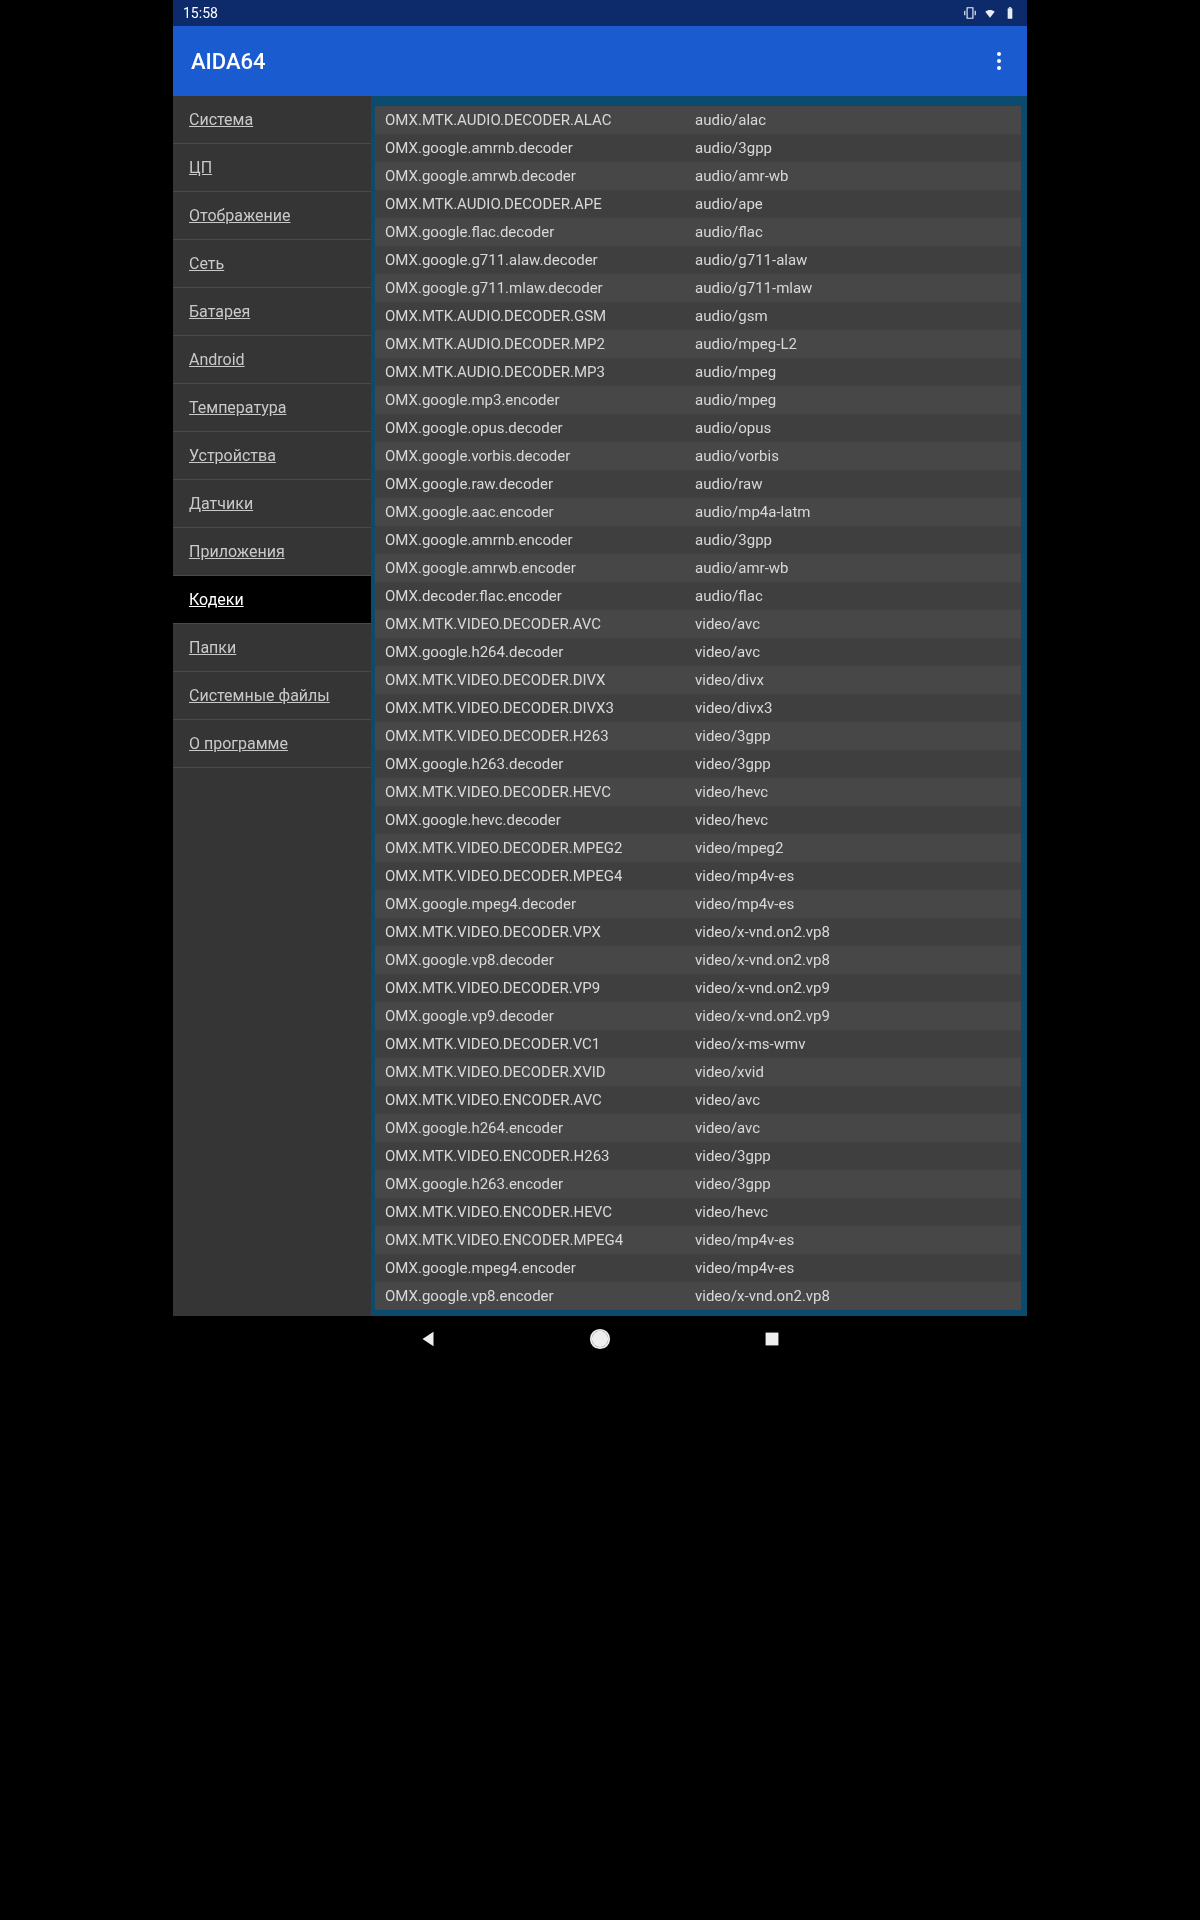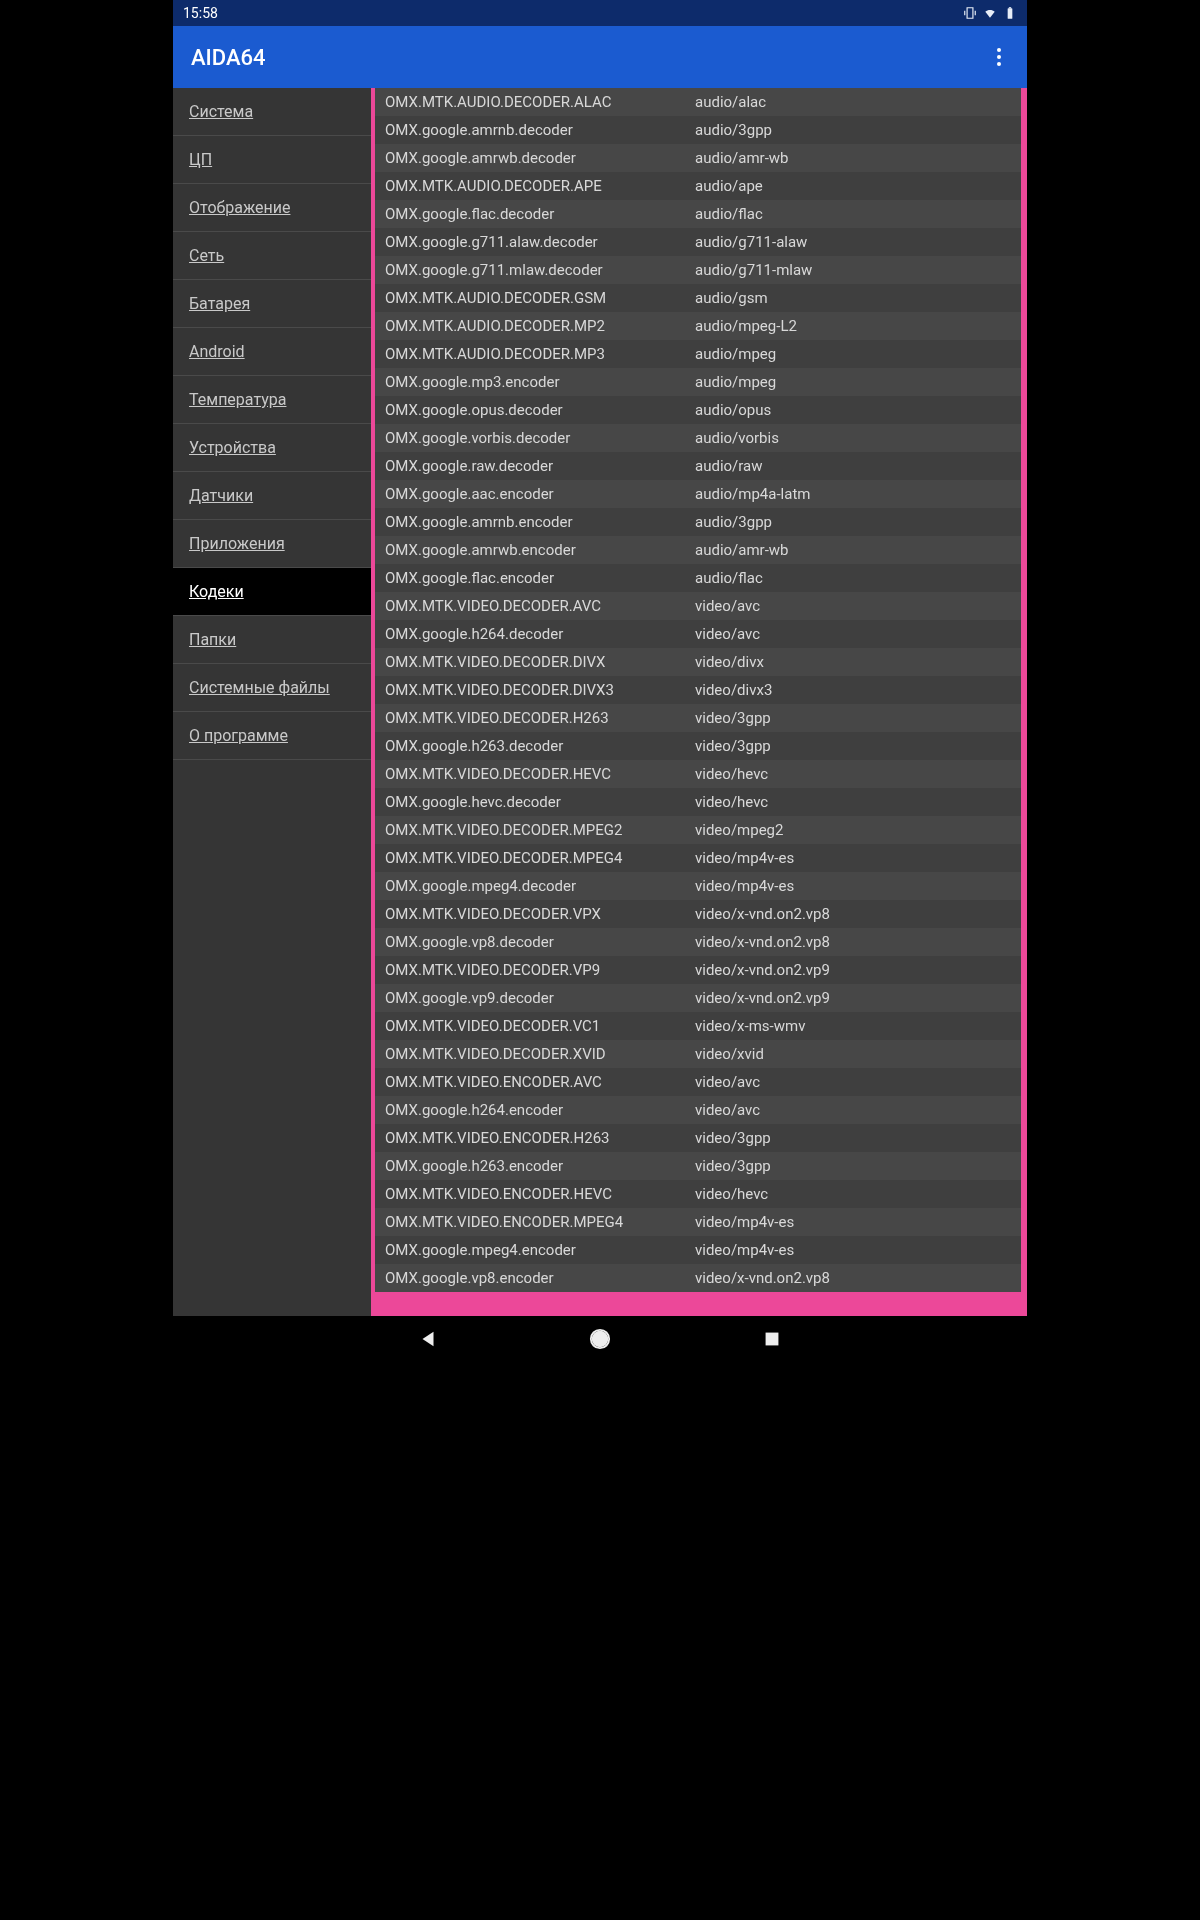--- a/index.html
+++ b/index.html
@@ -3,30 +3,30 @@
 <meta charset="utf-8">
 <style>
   * { margin:0; padding:0; box-sizing:border-box; font-family:Roboto,Arial,sans-serif; }
   html,body{ width:100%; height:100%; background:#000; }
   .screen{ width:854px; height:1366px; margin:0 auto; background:#3a3a3a; display:flex; flex-direction:column; position:relative; transform-origin:top left; }
   
   .statusbar{ height:26px; background:#0d2b6b; color:#fff; display:flex; align-items:center; justify-content:space-between; padding:8px 10px; font-size:14px; }
   .status-icons{ display:flex; align-items:center; gap:6px; }
   .status-icons svg{ width:14px; height:14px; fill:#e7edf7; }
   
-  .appbar{ height:62px; background:#1b5bd0; color:#fff; display:flex; align-items:center; justify-content:space-between; padding:0 18px; }
+  .appbar{ height:70px; background:#1b5bd0; color:#fff; display:flex; align-items:center; justify-content:space-between; padding:0 18px; }
   .appbar-title{ font-size:22px; font-weight:500; }
   .more-btn{ display:flex; flex-direction:column; gap:3px; padding:8px; cursor:pointer; }
   .more-btn span{ width:4px; height:4px; background:#fff; border-radius:50%; }
   
   .body{ flex:1; display:flex; overflow:hidden; }
   .sidebar{ width:198px; background:#353535; display:flex; flex-direction:column; }
   .sidebar-item{ padding:14px 16px; color:#c9c9c9; font-size:16px; border-bottom:1px solid #4a4a4a; cursor:pointer;text-decoration:underline; }
   .sidebar-item.active{ background:#000000; color:#fff; }
-  .content{ flex:1; background:#ec4899; overflow-y:auto; padding:0 6px 4px 4px; }
+  .content{ flex:1; background:#0c4a6e; overflow-y:auto; padding:10px 6px 4px 4px; }
   .content::-webkit-scrollbar{ width:6px; }
   .content::-webkit-scrollbar-thumb{ background:#666; border-radius:3px; }
   .row{ display:flex; align-items:center; height:28px; padding:0 10px; font-size:15px; color:#d8d8d8; }
   .row:nth-child(odd){ background:#474747; }
   .row:nth-child(even){ background:#3f3f3f; }
   .cell-name{ flex:0 0 310px; white-space:nowrap; overflow:hidden; text-overflow:ellipsis; }
   .cell-type{ flex:1; white-space:nowrap; overflow:hidden; }
   
   .navbar{ height:50px; background:#000; display:flex; align-items:center; justify-content:center; gap:130px; }
   .navbar svg{ width:22px; height:22px; fill:none; stroke:#eee; stroke-width:2; }
@@ -142,21 +142,21 @@
         </div>
         <div class="row">
           <span class="cell-name">OMX.google.amrnb.encoder</span>
           <span class="cell-type">audio/3gpp</span>
         </div>
         <div class="row">
           <span class="cell-name">OMX.google.amrwb.encoder</span>
           <span class="cell-type">audio/amr-wb</span>
         </div>
         <div class="row">
-          <span class="cell-name">OMX.google.flac.encoder</span>
+          <span class="cell-name">OMX.decoder.flac.encoder</span>
           <span class="cell-type">audio/flac</span>
         </div>
         <div class="row">
           <span class="cell-name">OMX.MTK.VIDEO.DECODER.AVC</span>
           <span class="cell-type">video/avc</span>
         </div>
         <div class="row">
           <span class="cell-name">OMX.google.h264.decoder</span>
           <span class="cell-type">video/avc</span>
         </div>

